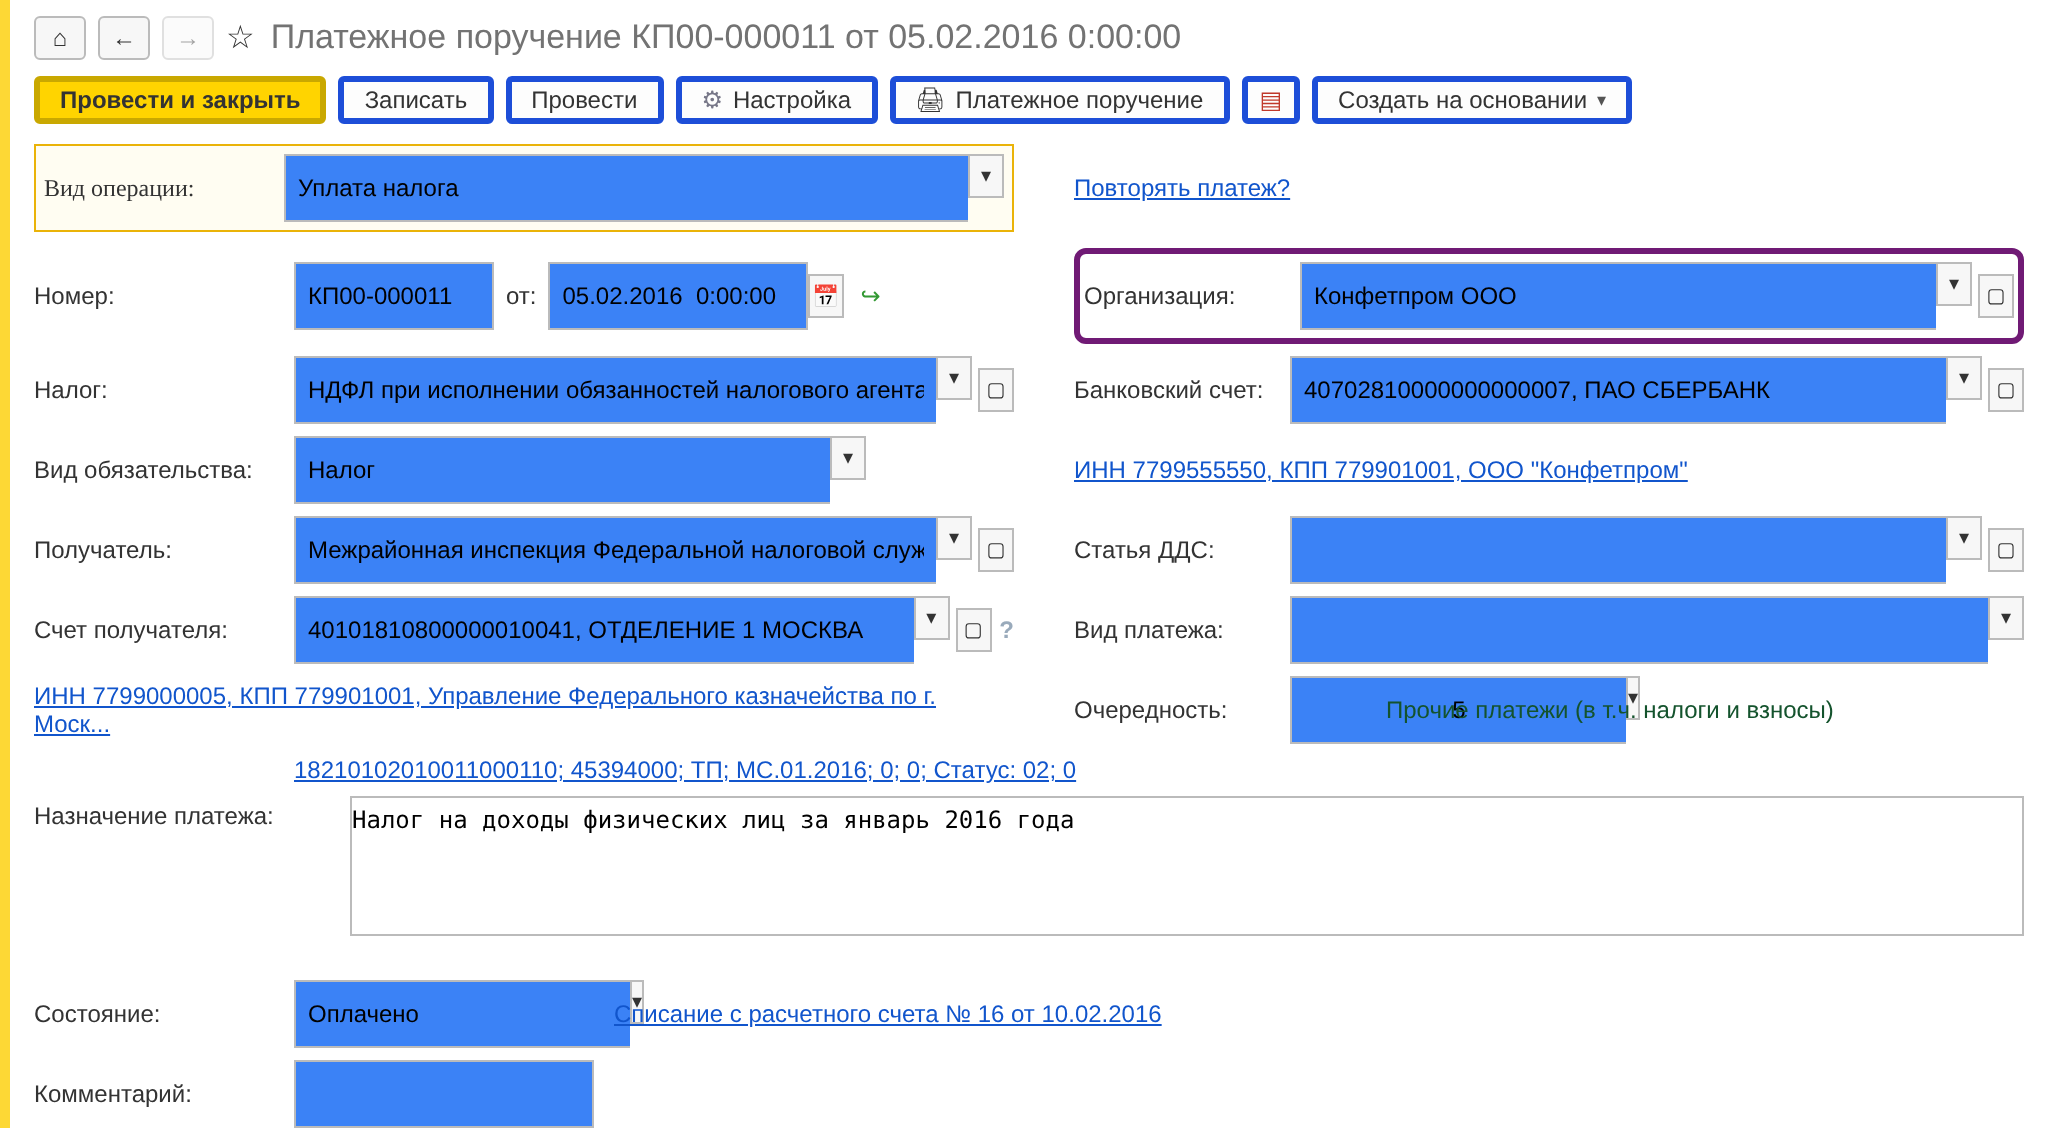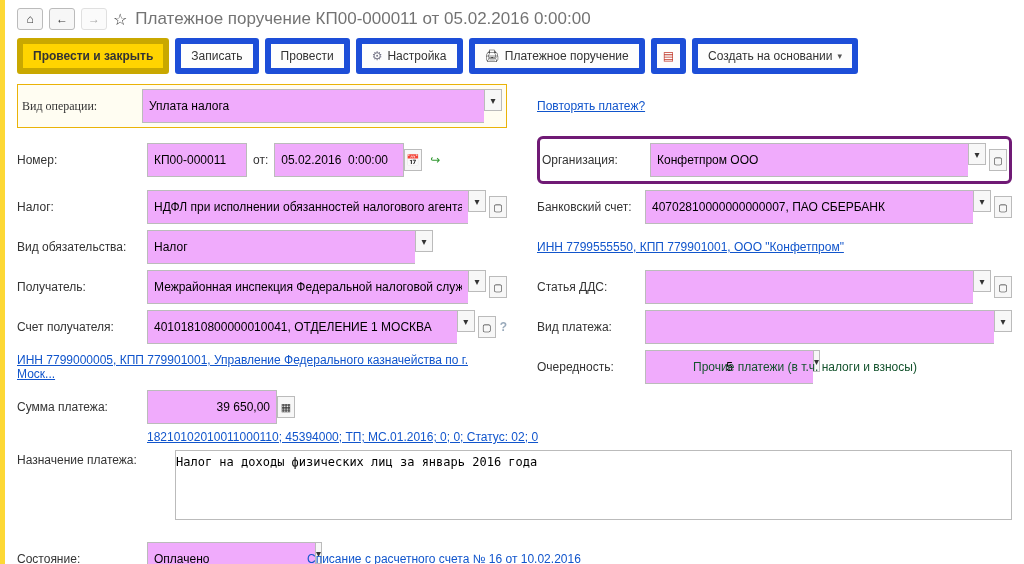--- a/index.html
+++ b/index.html
@@ -37,23 +37,23 @@
   .nav-btn.disabled { opacity: .45; cursor: default; }
   .title-text { font-size: 17px; color: #737373; margin-left: 2px; }
   .star { font-size: 16px; }
   .toolbar {
     display: flex;
     gap: 6px;
     align-items: center;
     margin-bottom: 10px;
   }
   .btn {
-    border: 6px solid #1d4ed8;
+    border: 3px solid #1d4ed8;
     background: #fdfdfd;
-    height: 36px;
+    height: 24px;
     padding: 0 10px;
     border-radius: 3px;
     display: inline-flex;
     align-items: center;
     gap: 5px;
     cursor: pointer;
     font-size: 12px;
   }
   .btn-primary { background: #ffd400; border-color: #c9a800; font-weight: 600; }
   .btn .gear { color:#778; }
@@ -62,21 +62,21 @@
   .form-row { display: flex; gap: 30px; margin-bottom: 6px; }
   .col { display: flex; align-items: center; }
   .col-left { width: 490px; }
   .col-right { flex: 1; }
   .lbl { width: 130px; color: #333; }
   .lbl-r { width: 108px; color:#333; }
   .txt {
     border: 1px solid #bbb;
     height: 22px;
     padding: 16px 6px;
-    background: #f0abfc;
+    background: #3b82f6;
     font-size: 12px;
   }
   .dd { display:flex; }
   .dd .txt { flex:1; border-right:none; }
   .dd-btn, .ext-btn {
     border:1px solid #bbb; width:18px; height:22px; background:#f7f7f7;
     display:inline-flex; align-items:center; justify-content:center; font-size:10px; cursor:pointer;
   }
   .ext-btn { margin-left:3px; }
   .hl-yellow {
@@ -239,27 +239,20 @@
     <div class="col col-right">
       <span class="lbl-r">Очередность:</span>
       <div class="dd" style="width:38px;">
         <input class="txt" style="text-align: center;" value="5">
         <div class="dd-btn">▾</div>
       </div>
       <span style="margin-left:10px; color:#14532d;">Прочие платежи (в т.ч. налоги и взносы)</span>
     </div>
   </div>
 
-  <div class="form-row">
-    <div class="col col-left">
-      <span class="lbl">Сумма платежа:</span>
-      <input class="txt amount" value="39 650,00" style="">
-      <div class="calbtn">▦</div>
-    </div>
-  </div>
 
   <div class="form-row">
     <div class="col" style="margin-left:130px;">
       <span class="link">18210102010011000110; 45394000; ТП; МС.01.2016; 0; 0; Статус: 02; 0</span>
     </div>
   </div>
 
   <div class="form-row" style="align-items:flex-start;">
     <span class="lbl" style="padding-top:3px;">Назначение платежа:</span>
     <textarea class="textarea" style="">Налог на доходы физических лиц за январь 2016 года</textarea>

